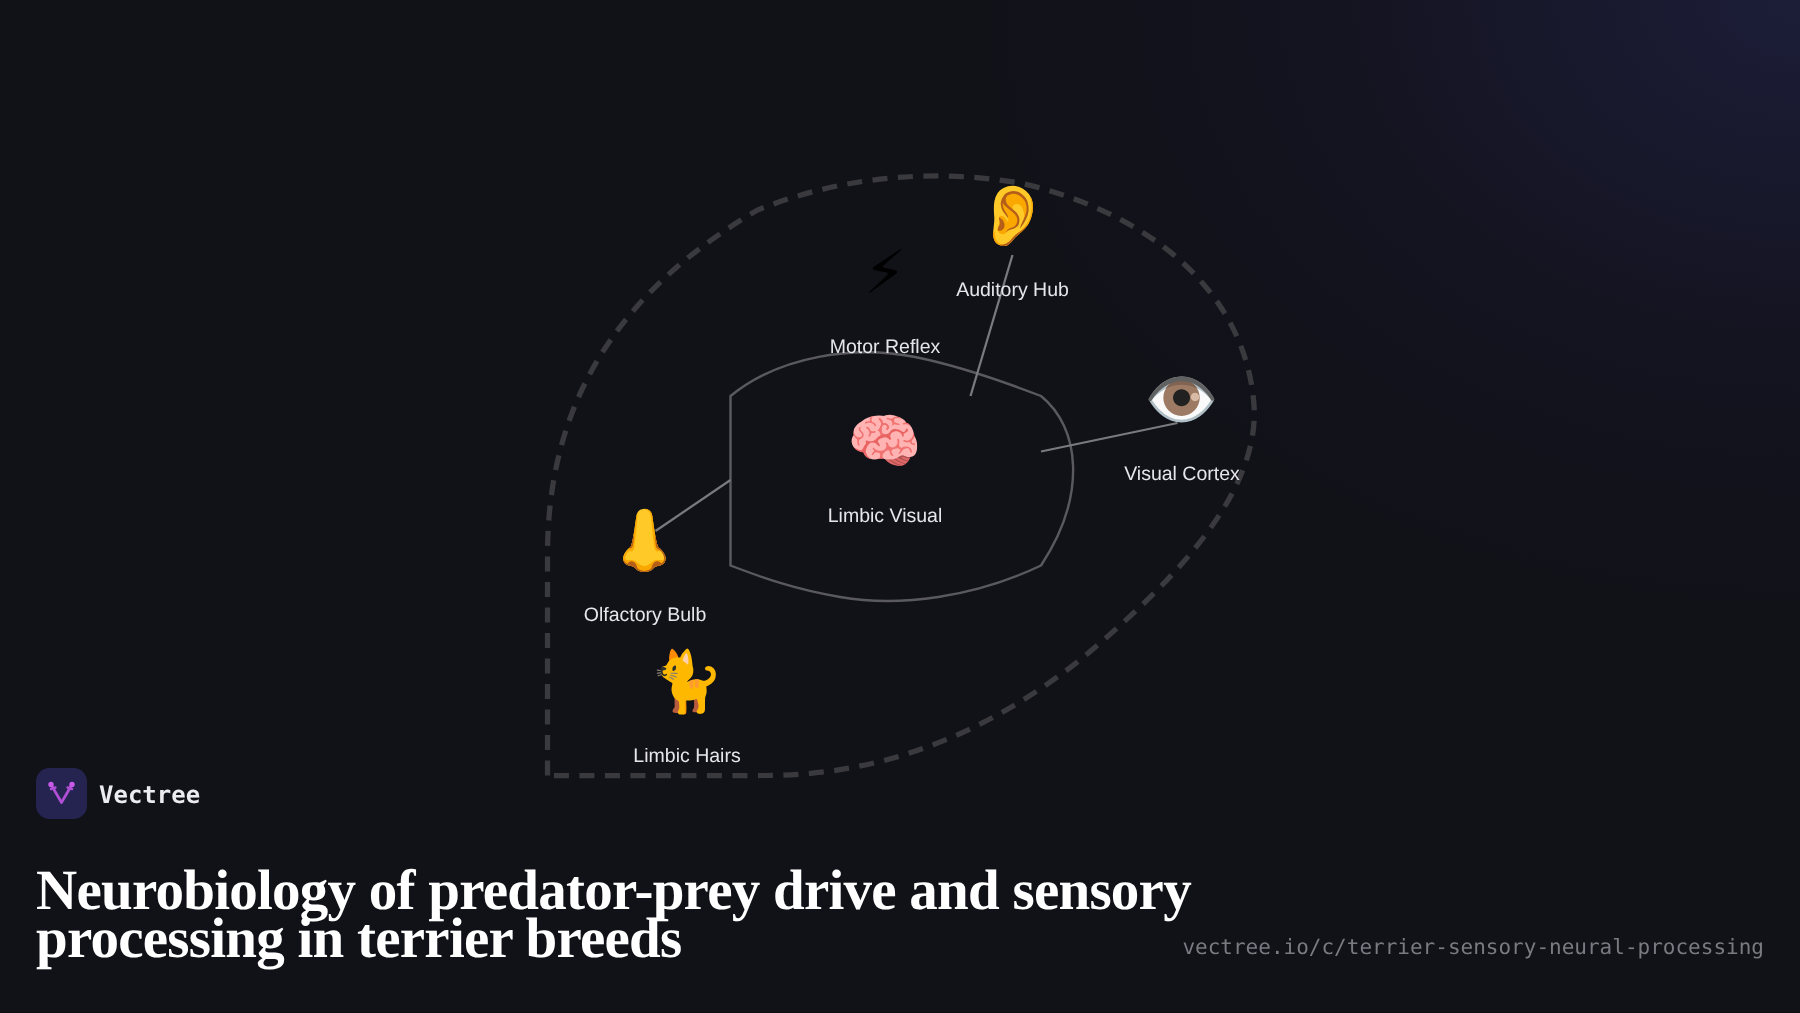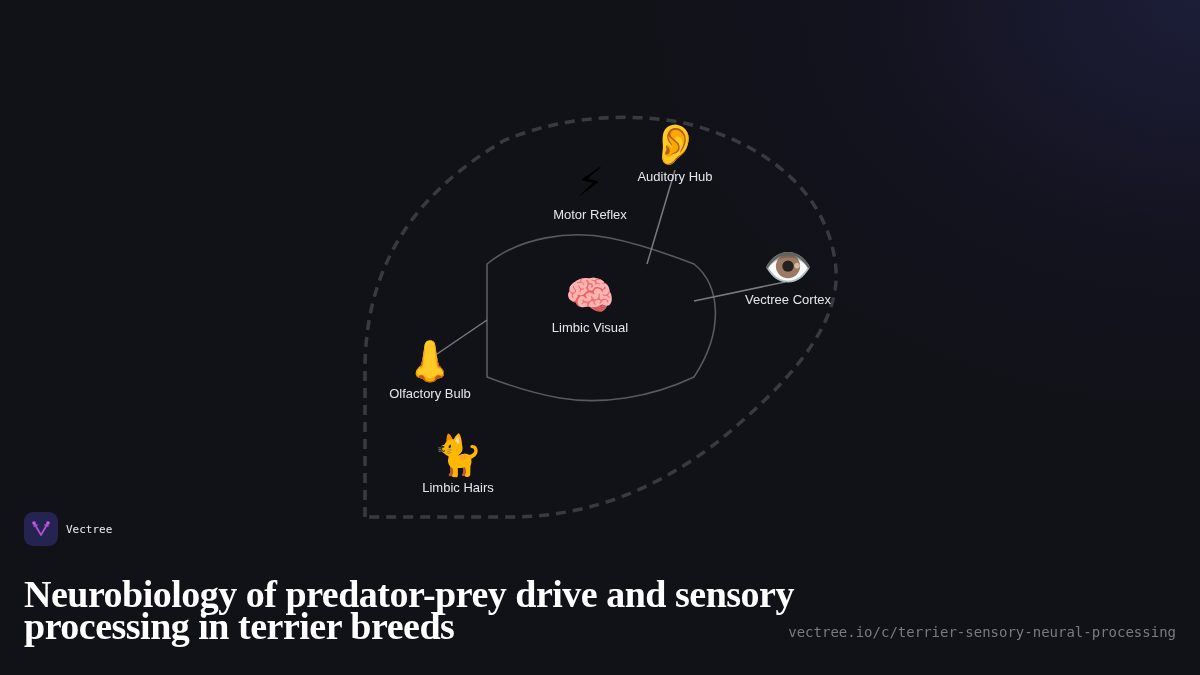--- a/index.html
+++ b/index.html
@@ -35,21 +35,21 @@
       align-items: center;
       cursor: pointer;
     }
     .node-icon {
       font-size: 40px;
       line-height: 46px;
       height: 46px;
       font-family: "DejaVu Sans", sans-serif;
     }
     .node-label {
-      margin-top: 2px;
+      margin-top: 18px;
       font-size: 13px;
       color: #e6e6ea;
       white-space: nowrap;
       font-family: "Liberation Sans", sans-serif;
     }
     .brand {
       position: absolute;
       left: 24px;
       top: 512px;
       display: flex;
@@ -60,22 +60,22 @@
       width: 34px;
       height: 34px;
       border-radius: 9px;
       background: #252450;
       display: flex;
       align-items: center;
       justify-content: center;
     }
     .brand-name {
       font-family: "DejaVu Sans Mono", monospace;
-      font-weight: normal;
-      font-size: 11px;
+      font-weight: bold;
+      font-size: 16px;
       color: #ececf0;
     }
     .title {
       position: absolute;
       left: 24px;
       top: 578px;
       width: 800px;
       margin: 0;
       font-family: Liberation Serif, serif;
       font-weight: bold;
@@ -120,21 +120,21 @@
     <span class="node-label">Motor Reflex</span>
   </div>
 
   <div class="node" style="left:590px; top:272px;">
     <span class="node-icon">🧠</span>
     <span class="node-label">Limbic Visual</span>
   </div>
 
   <div class="node" style="left:788px; top:244px;">
     <span class="node-icon">👁️</span>
-    <span class="node-label">Vectree Cortex</span>
+    <span class="node-label">Visual Cortex</span>
   </div>
 
   <div class="node" style="left:430px; top:338px;">
     <span class="node-icon">👃</span>
     <span class="node-label">Olfactory Bulb</span>
   </div>
 
   <div class="node" style="left:458px; top:432px;">
     <span class="node-icon">🐈</span>
     <span class="node-label">Limbic Hairs</span>

